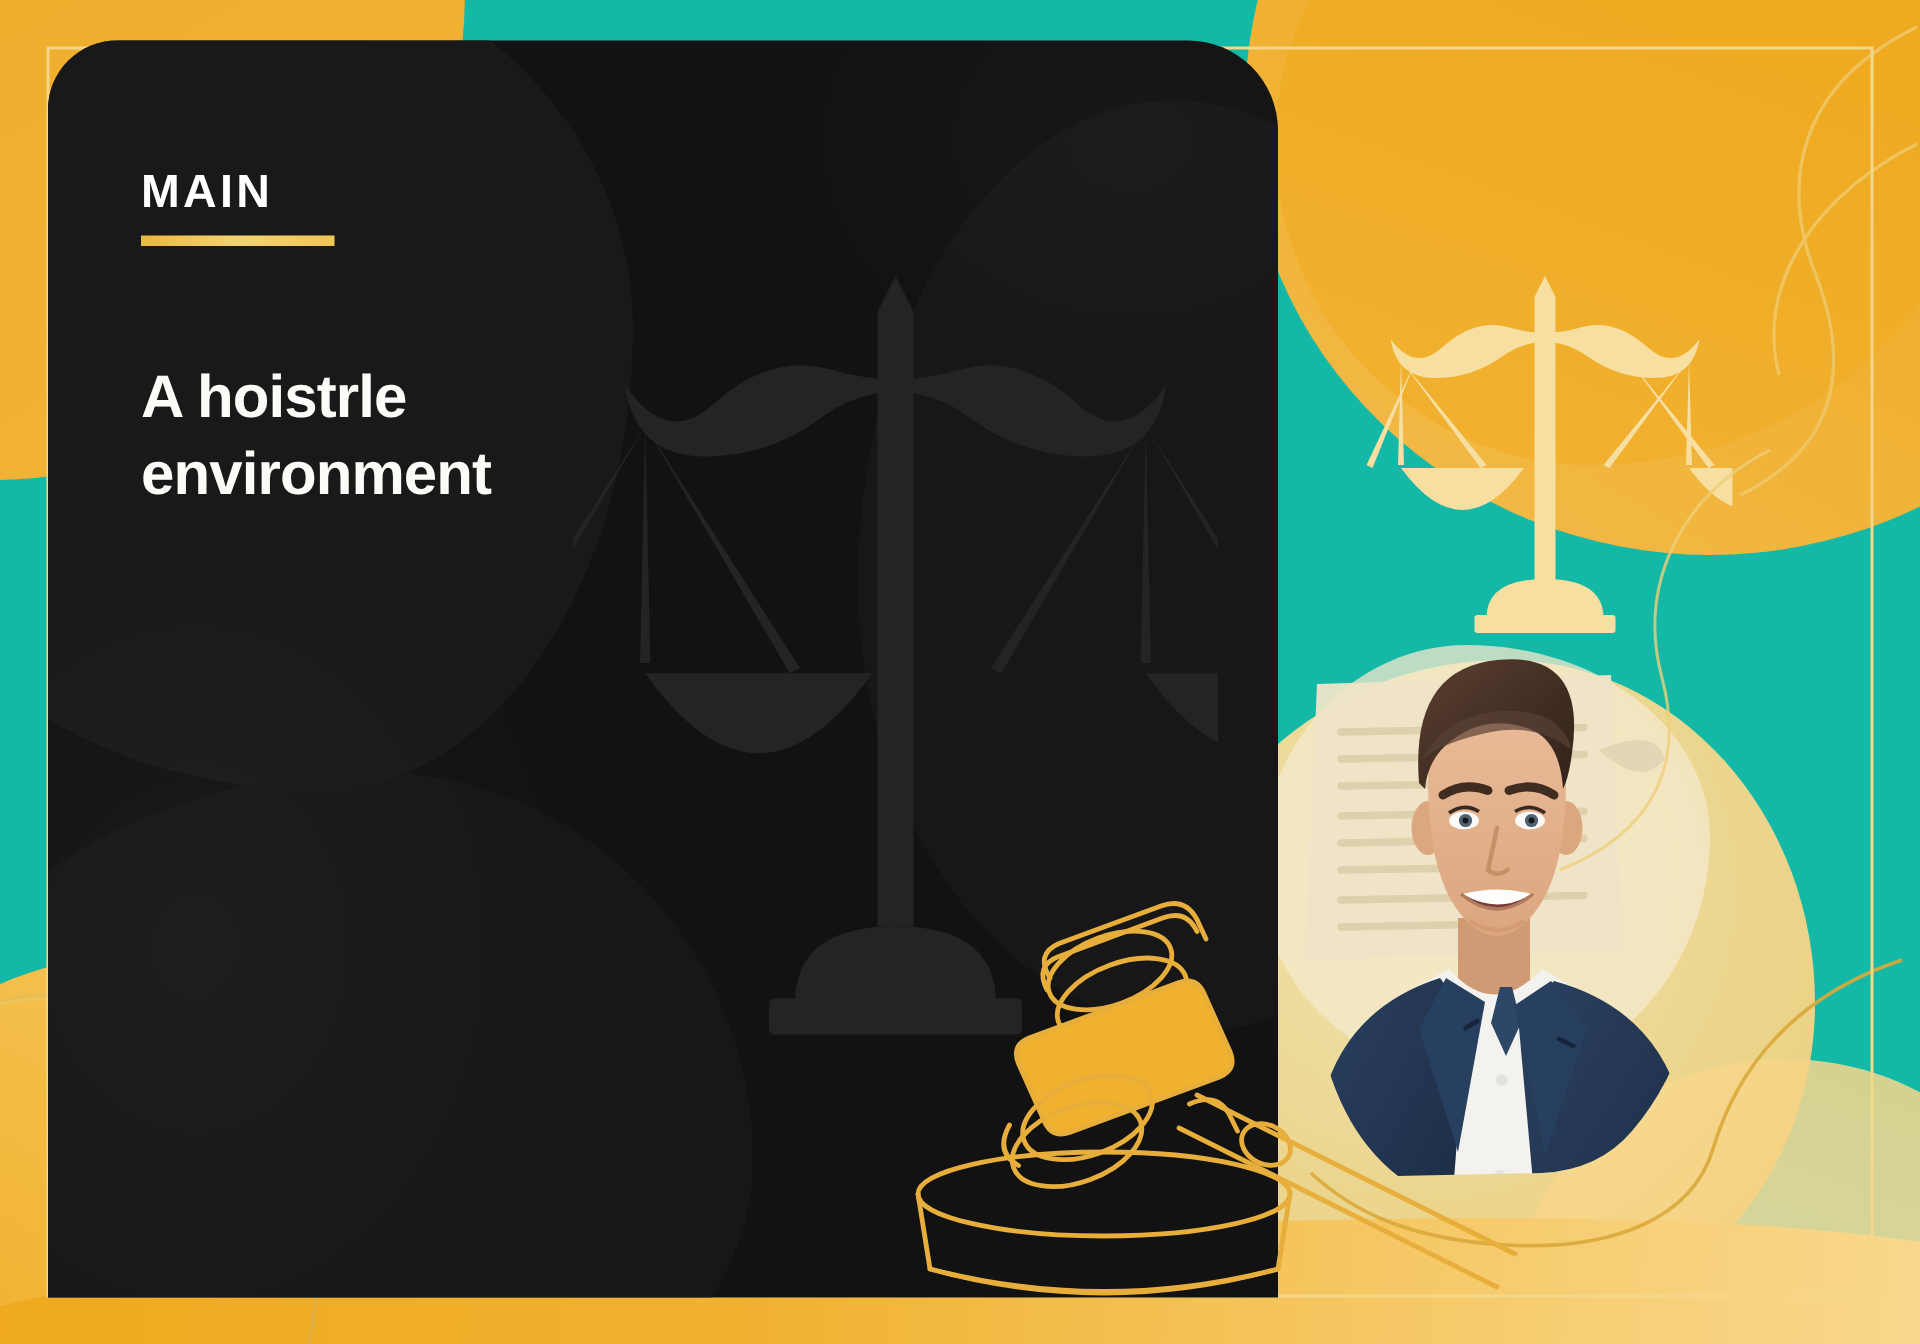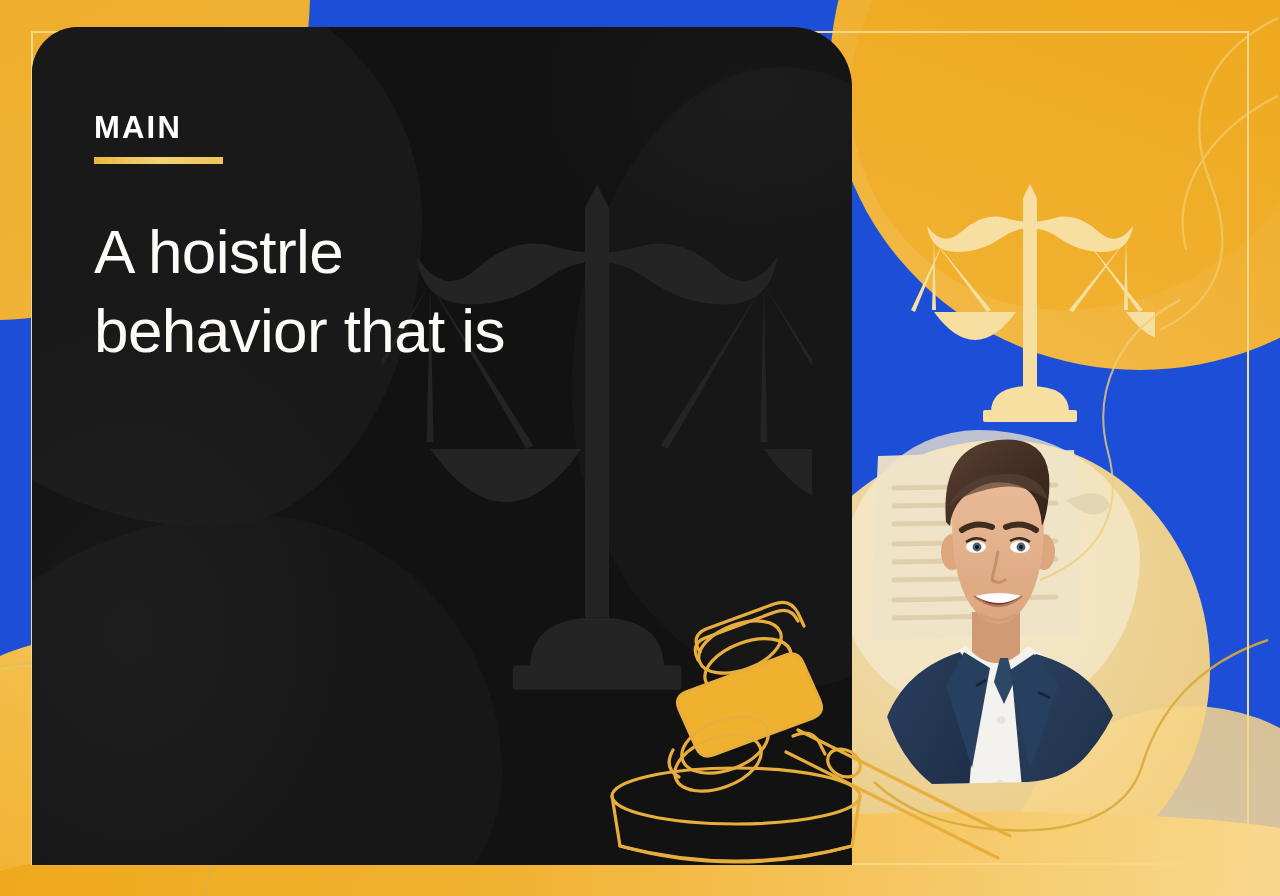--- a/index.html
+++ b/index.html
@@ -4,21 +4,21 @@
 <style>
   * { margin:0; padding:0; box-sizing:border-box; }
   html, body {
     width:1280px; height:896px;
     font-family:"Liberation Sans", sans-serif;
     overflow:hidden;
   }
   #stage {
     position:relative;
     width:1280px; height:896px;
-    background:#1d4ed8;
+    background:#14b8a6;
     overflow:hidden;
     padding-left:26px;
   }
 
   
   .blob { position:absolute; pointer-events:none; }
 
   #blob-topleft {
     left:-250px; top:-300px;
     width:560px; height:620px;
@@ -159,23 +159,23 @@
     color:#FFFFFF;
     line-height:1;
   }
   #eyebrow-rule {
     margin-top:14px;
     width:129px; height:7px;
     background:linear-gradient(90deg,#E8B53A 0%,#F5D municipal 0%,#F3CF6E 55%,#EFC55A 100%);
     background:linear-gradient(90deg,#E9B93F 0%,#F4D273 50%,#EFC557 100%);
   }
   #headline {
-    margin-top:48px;
-    font-size:62px;
-    font-weight:400;
+    margin-top:76px;
+    font-size:40px;
+    font-weight:700;
     line-height:1.28;
     letter-spacing:-0.6px;
     color:#FCFBF7;
   }
 
   
   #gavel-art {
     position:absolute; left:540px; top:600px;
     width:520px; height:280px;
     z-index:8;
@@ -289,21 +289,21 @@
         <path d="M222 58 L162 152 L166 154 Z"></path>
         <path d="M-16 154 q44 62 88 0 Z" transform="translate(238,0)"></path>
       </g>
     </svg>
 
     <div id="card-content">
       <div id="eyebrow-label">MAIN</div>
       <div id="eyebrow-rule"></div>
       <div id="headline">
           <div>A hoistrle</div>
-          <div>behavior that is</div>
+          <div>environment</div>
         </div>
     </div>
   </div>
 
   <svg id="gavel-art" viewBox="0 0 520 280">
     <defs>
       <clipPath id="headClip">
         <path d="M139 106 q-8 -18 8 -28 l92 -34 q18 -6 26 10 l36 82 q8 18 -8 24 l-92 34 q-18 6 -26 -10 Z"></path>
       </clipPath>
     </defs>

